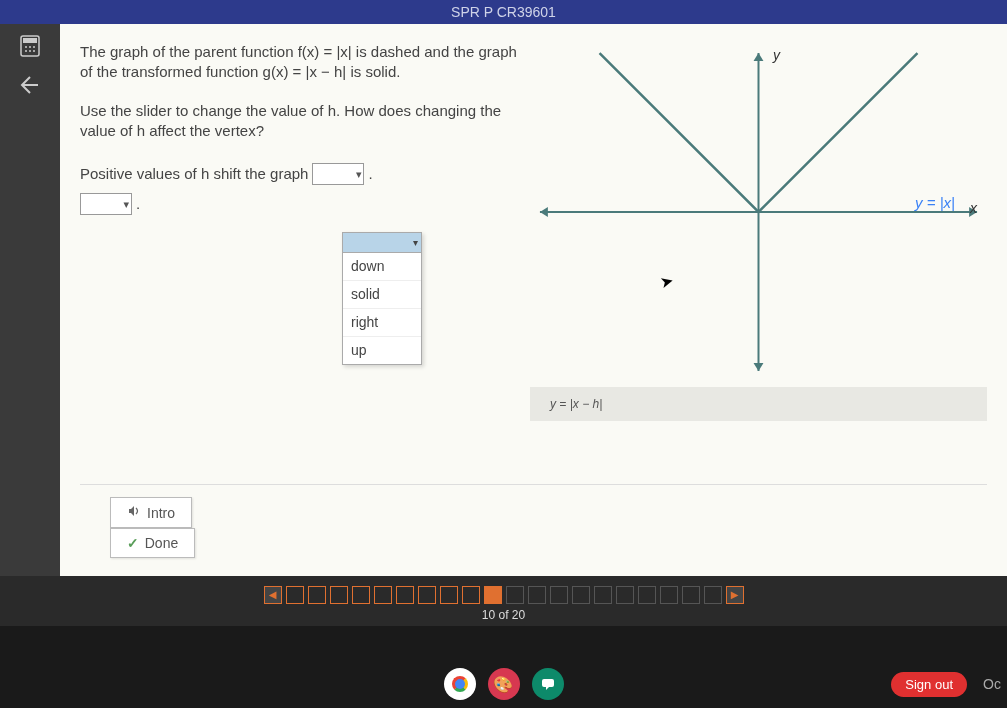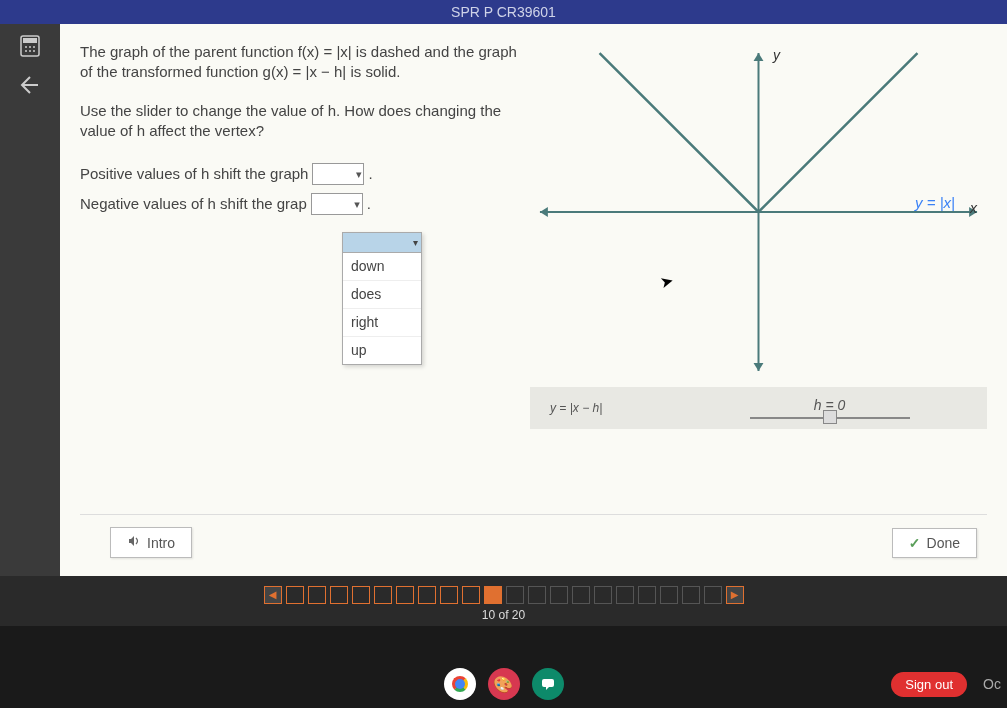--- a/index.html
+++ b/index.html
@@ -177,24 +177,25 @@
     top: -7px;
     transform: translateX(-50%);
     width: 14px;
     height: 14px;
     background: #ddd;
     border: 1px solid #888;
   }
   .bottom-row {
     display: flex;
     justify-content: space-between;
-    align-items: flex-end;
+    align-items: flex-start;
     padding: 12px 10px 8px 30px;
     border-top: 1px solid #ddd;
     margin-top: auto;
+    flex-direction: column;
   }
   .intro-btn, .done-btn {
     background: #fff;
     border: 1px solid #bbb;
     padding: 6px 16px;
     font-size: 14px;
     color: #555;
     display: flex;
     align-items: center;
     gap: 6px;
@@ -332,29 +333,28 @@
       <div class="left-content">
         <p class="intro-para">The graph of the parent function f(x) = |x| is dashed and the graph of the transformed function g(x) = |x − h| is solid.</p>
         <p class="instruction-para">Use the slider to change the value of h. How does changing the value of h affect the vertex?</p>
 
         <div class="answer-line">
           <span>Positive values of h shift the graph</span>
           <span class="dropdown-box">▾</span>
           <span>.</span>
         </div>
         <div class="answer-line">
-          <span>Negative values of h shift the grap</span>
           <span class="dropdown-box">▾</span>
           <span>.</span>
         </div>
 
         <div class="dropdown-menu">
           <div class="dropdown-header">▾</div>
           <div class="dropdown-item">down</div>
-          <div class="dropdown-item">does</div>
+          <div class="dropdown-item">solid</div>
           <div class="dropdown-item">right</div>
           <div class="dropdown-item">up</div>
         </div>
       </div>
 
       <div class="right-content">
         <div class="graph-area">
           <span class="axis-label-y">y</span>
           <span class="equation-label">y = |x|</span>
           <span class="axis-label-x">x</span>
@@ -365,26 +365,20 @@
             <line x1="230" y1="10" x2="230" y2="330" stroke="#4a7a7a" stroke-width="2"></line>
             <polygon points="230,10 225,18 235,18" fill="#4a7a7a"></polygon>
             <polygon points="230,330 225,322 235,322" fill="#4a7a7a"></polygon>
             <path d="M 70 10 L 230 170 L 390 10" fill="none" stroke="#4a7a7a" stroke-width="2.5"></path>
           </svg>
           <div class="cursor-arrow">➤</div>
         </div>
 
         <div class="slider-row">
           <span class="slider-eq">y = |x − h|</span>
-          <div class="slider-box">
-            <span class="slider-label">h = 0</span>
-            <div class="slider-track">
-              <div class="slider-thumb"></div>
-            </div>
-          </div>
         </div>
       </div>
 
     </div>
 
     <div class="bottom-row">
       <button class="intro-btn">
         <span>
           <svg width="14" height="14" viewBox="0 0 14 14">
               <path d="M2 5 L4 5 L7 2 L7 12 L4 9 L2 9 Z" fill="#666"></path>

